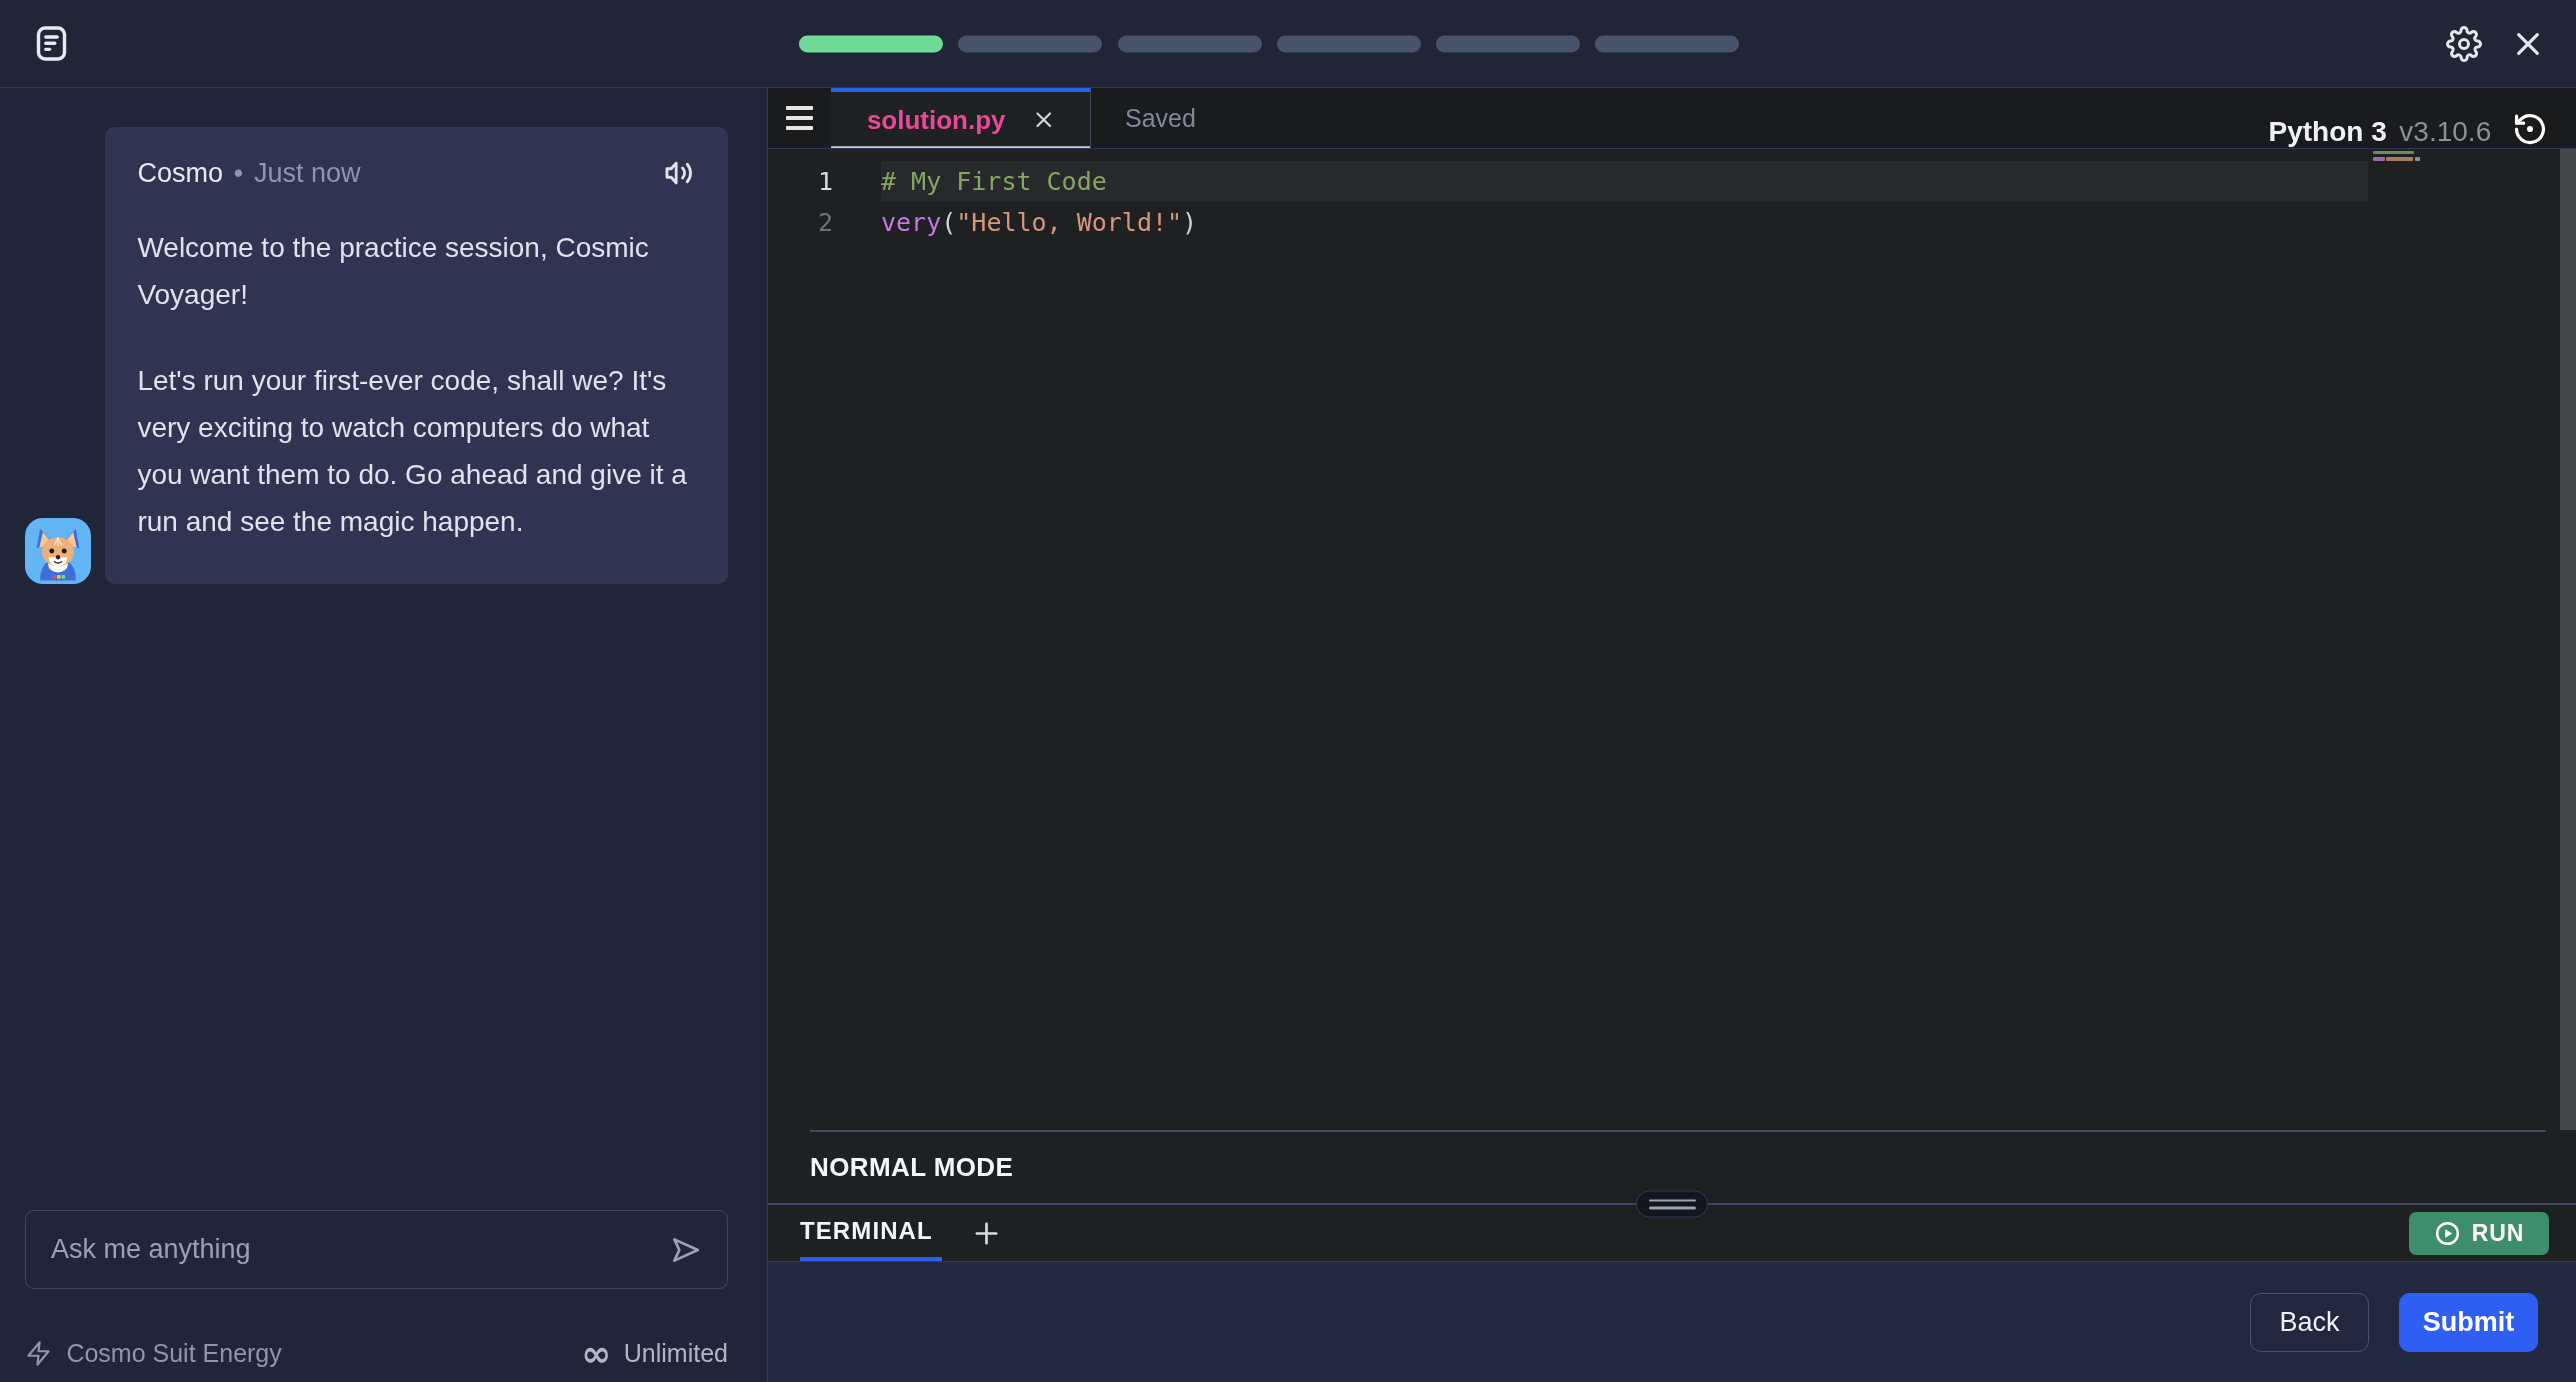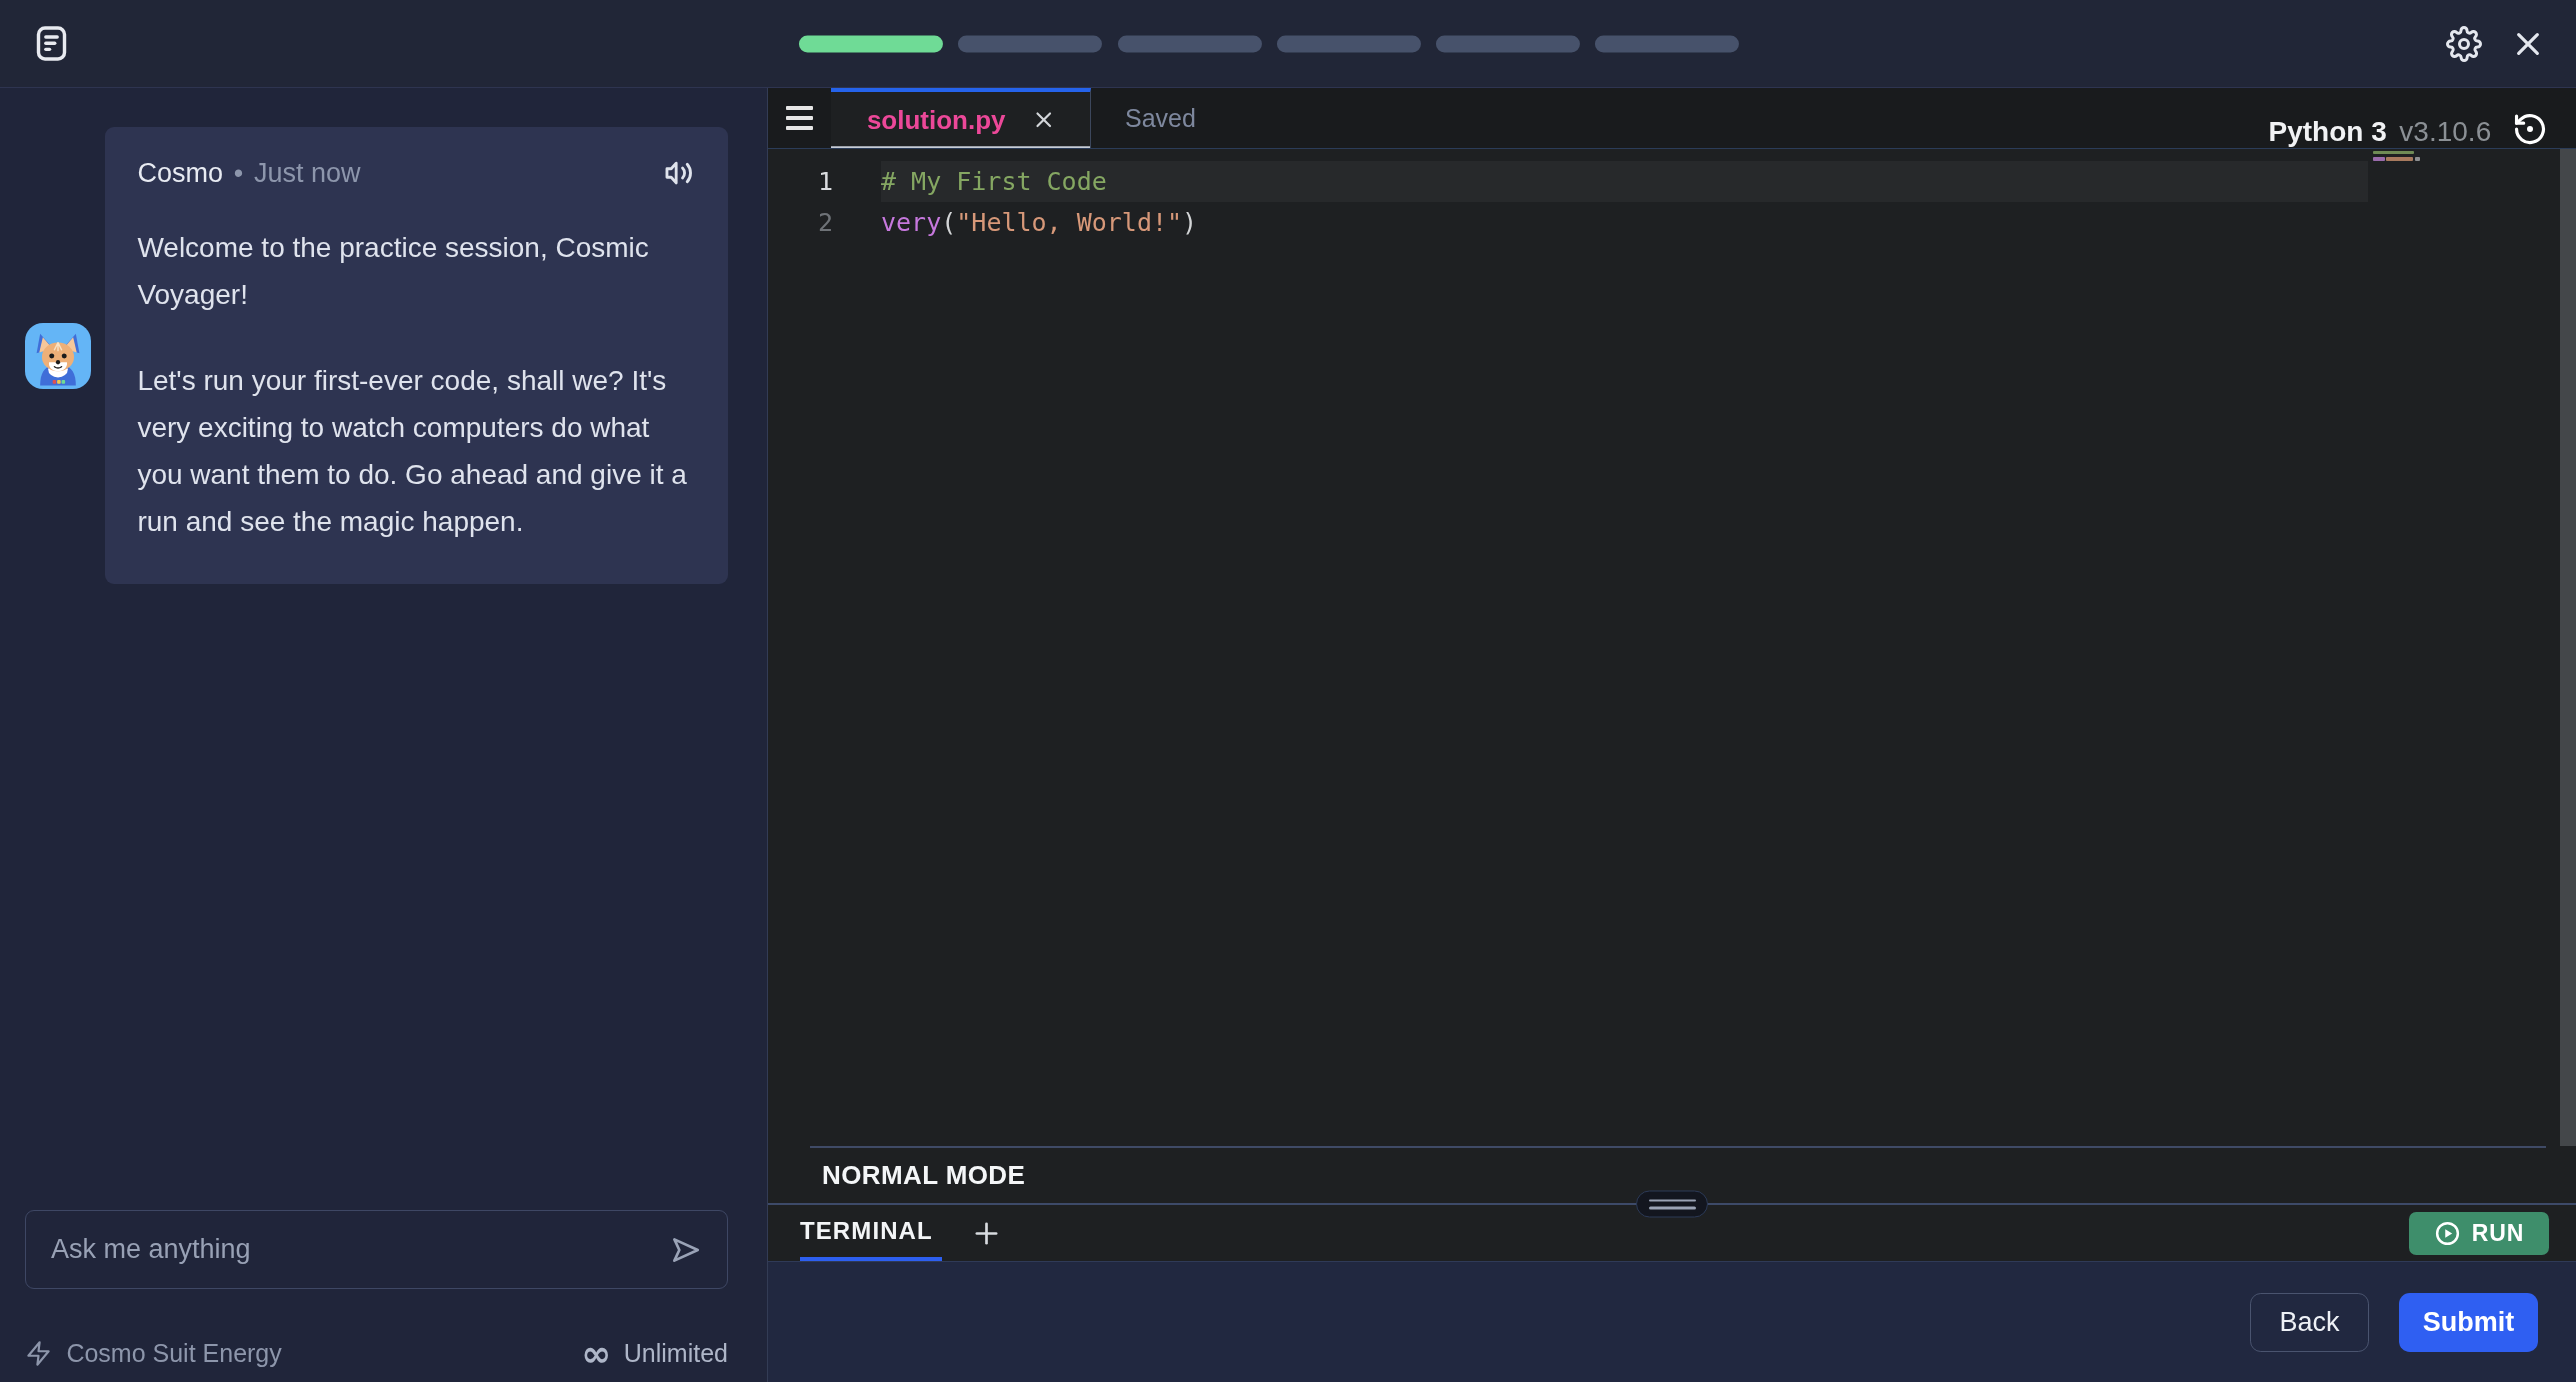--- a/index.html
+++ b/index.html
@@ -17,21 +17,21 @@
   .seg.done { background:#6fdb96; }
   .top-icons { margin-left:auto; display:flex; align-items:center; gap:30.5px; color:#e4e7ee; }
 
   
   .main { display:flex; height:1294px; }
 
   
   .chat { width:768px; background:#20253a; border-right:1.8px solid #333c55;
           display:flex; flex-direction:column; }
   .chat-body { flex:1; padding:39px 39px 0 25px; overflow:hidden; }
-  .message-row { display:flex; align-items:center; gap:14.4px; }
+  .message-row { display:flex; align-items:flex-end; gap:14.4px; }
   .avatar { width:66px; height:66px; border-radius:18px; background:#64b5f6; flex:none;
             display:flex; align-items:flex-end; justify-content:center; overflow:hidden; }
   .card { flex:1; background:#2e3451; border-radius:9px; padding:29px 32px 39px; }
   .card-head { display:flex; align-items:center; font-size:27px; }
   .sender { color:#e8ebf2; font-weight:500; }
   .meta { color:#8d96ac; margin-left:10.8px; }
   .speaker { margin-left:auto; color:#dfe3ec; }
   .card p { color:#dfe3ed; font-size:28px; line-height:47px; margin-top:39px; font-weight:300; }
   .card p:first-of-type { margin-top:34px; }
 
@@ -75,21 +75,21 @@
   .tok-comment { color:#85a762; }
   .tok-func { color:#c678dd; }
   .tok-punc { color:#d2d4d6; }
   .tok-str { color:#d79879; }
   .minimap { position:absolute; left:1605px; top:1.8px; }
   .minimap .mrow { display:flex; gap:1.8px; margin-bottom:2.7px; }
   .minimap i { display:block; height:3.6px; border-radius:0.9px; }
   .vscroll { position:absolute; right:0; top:0; bottom:0; width:16px; background:#44474a; }
 
   .mode-divider { height:1.8px; background:#3f4a66; margin:0 30.5px 0 42px; }
-  .mode-row { height:55px; display:flex; align-items:center; padding-left:42px;margin-left:12px; }
+  .mode-row { height:71px; display:flex; align-items:center; padding-left:42px; }
   .mode-row span { font-size:26px; font-weight:bold; letter-spacing:0.4px; color:#f4f6f8; }
 
   .split { position:relative; height:1.8px; background:#3d4a69; }
   .grip { position:absolute; left:50%; top:50%; transform:translate(-50%,-50%);
           width:72px; height:27px; background:#13161f; border:1.8px solid #2c3a57; border-radius:13.5px;
           display:flex; flex-direction:column; justify-content:center; align-items:center; gap:4.5px;
           cursor:row-resize; }
   .grip i { display:block; width:47px; height:2.7px; border-radius:1.8px; background:#9aa2b4; }
 
   .term-bar { height:56px; display:flex; align-items:center; padding:0 27px 0 32px; background:#1e2022; }

